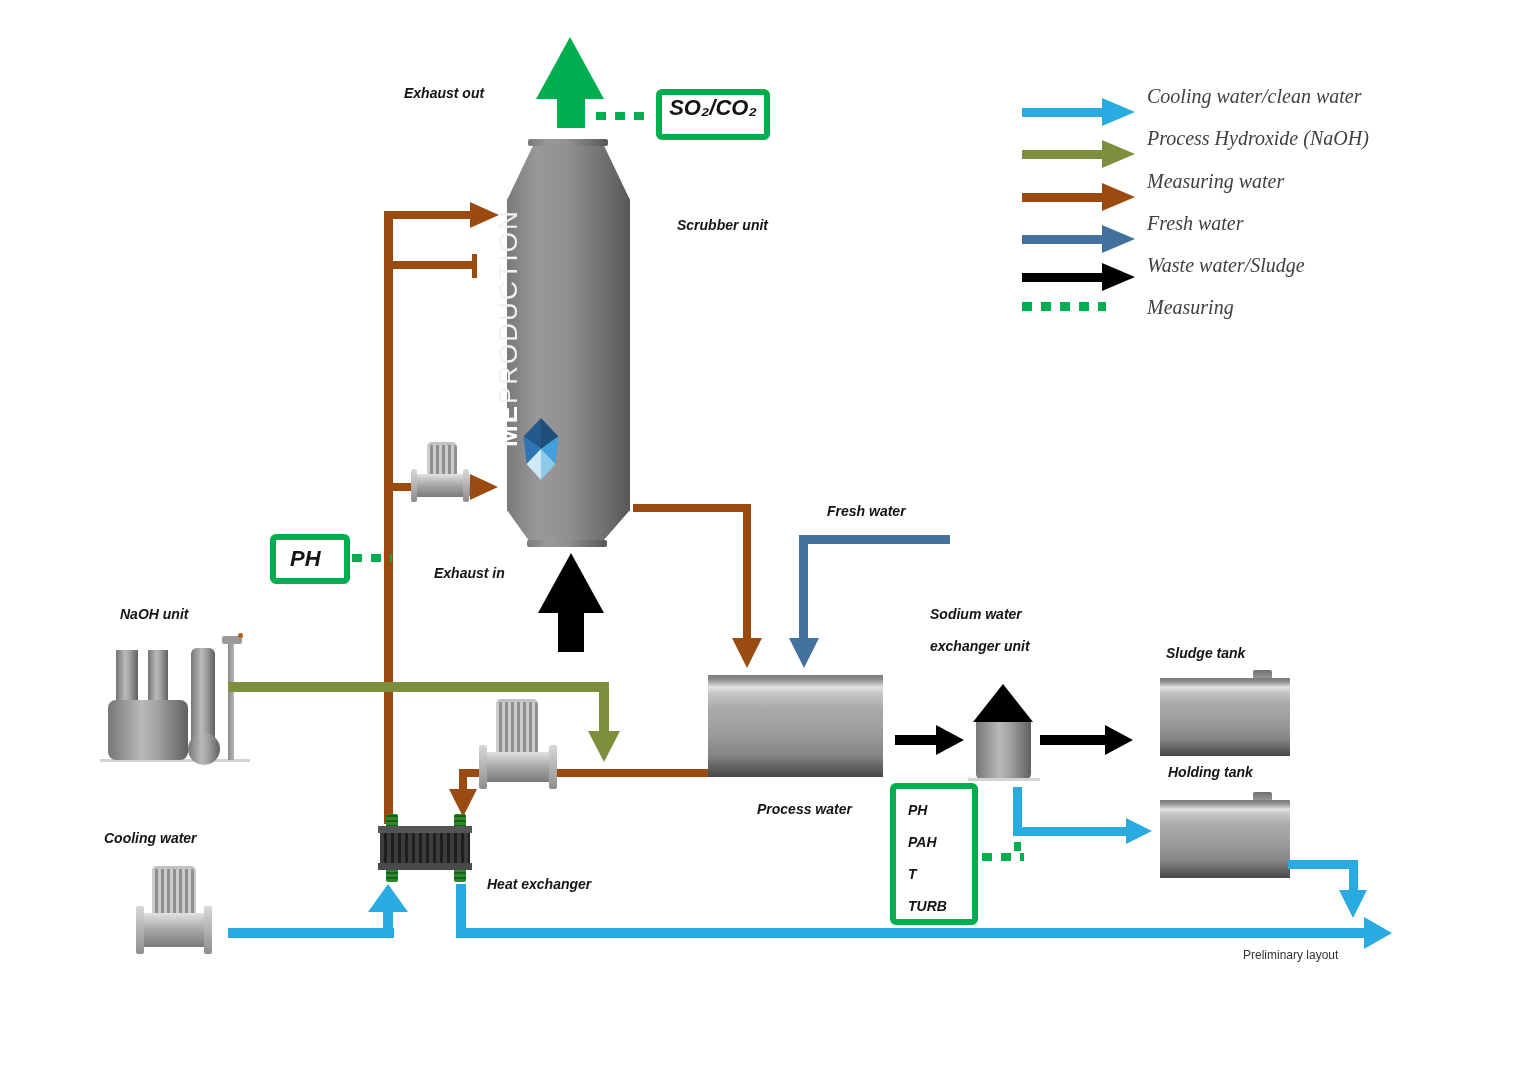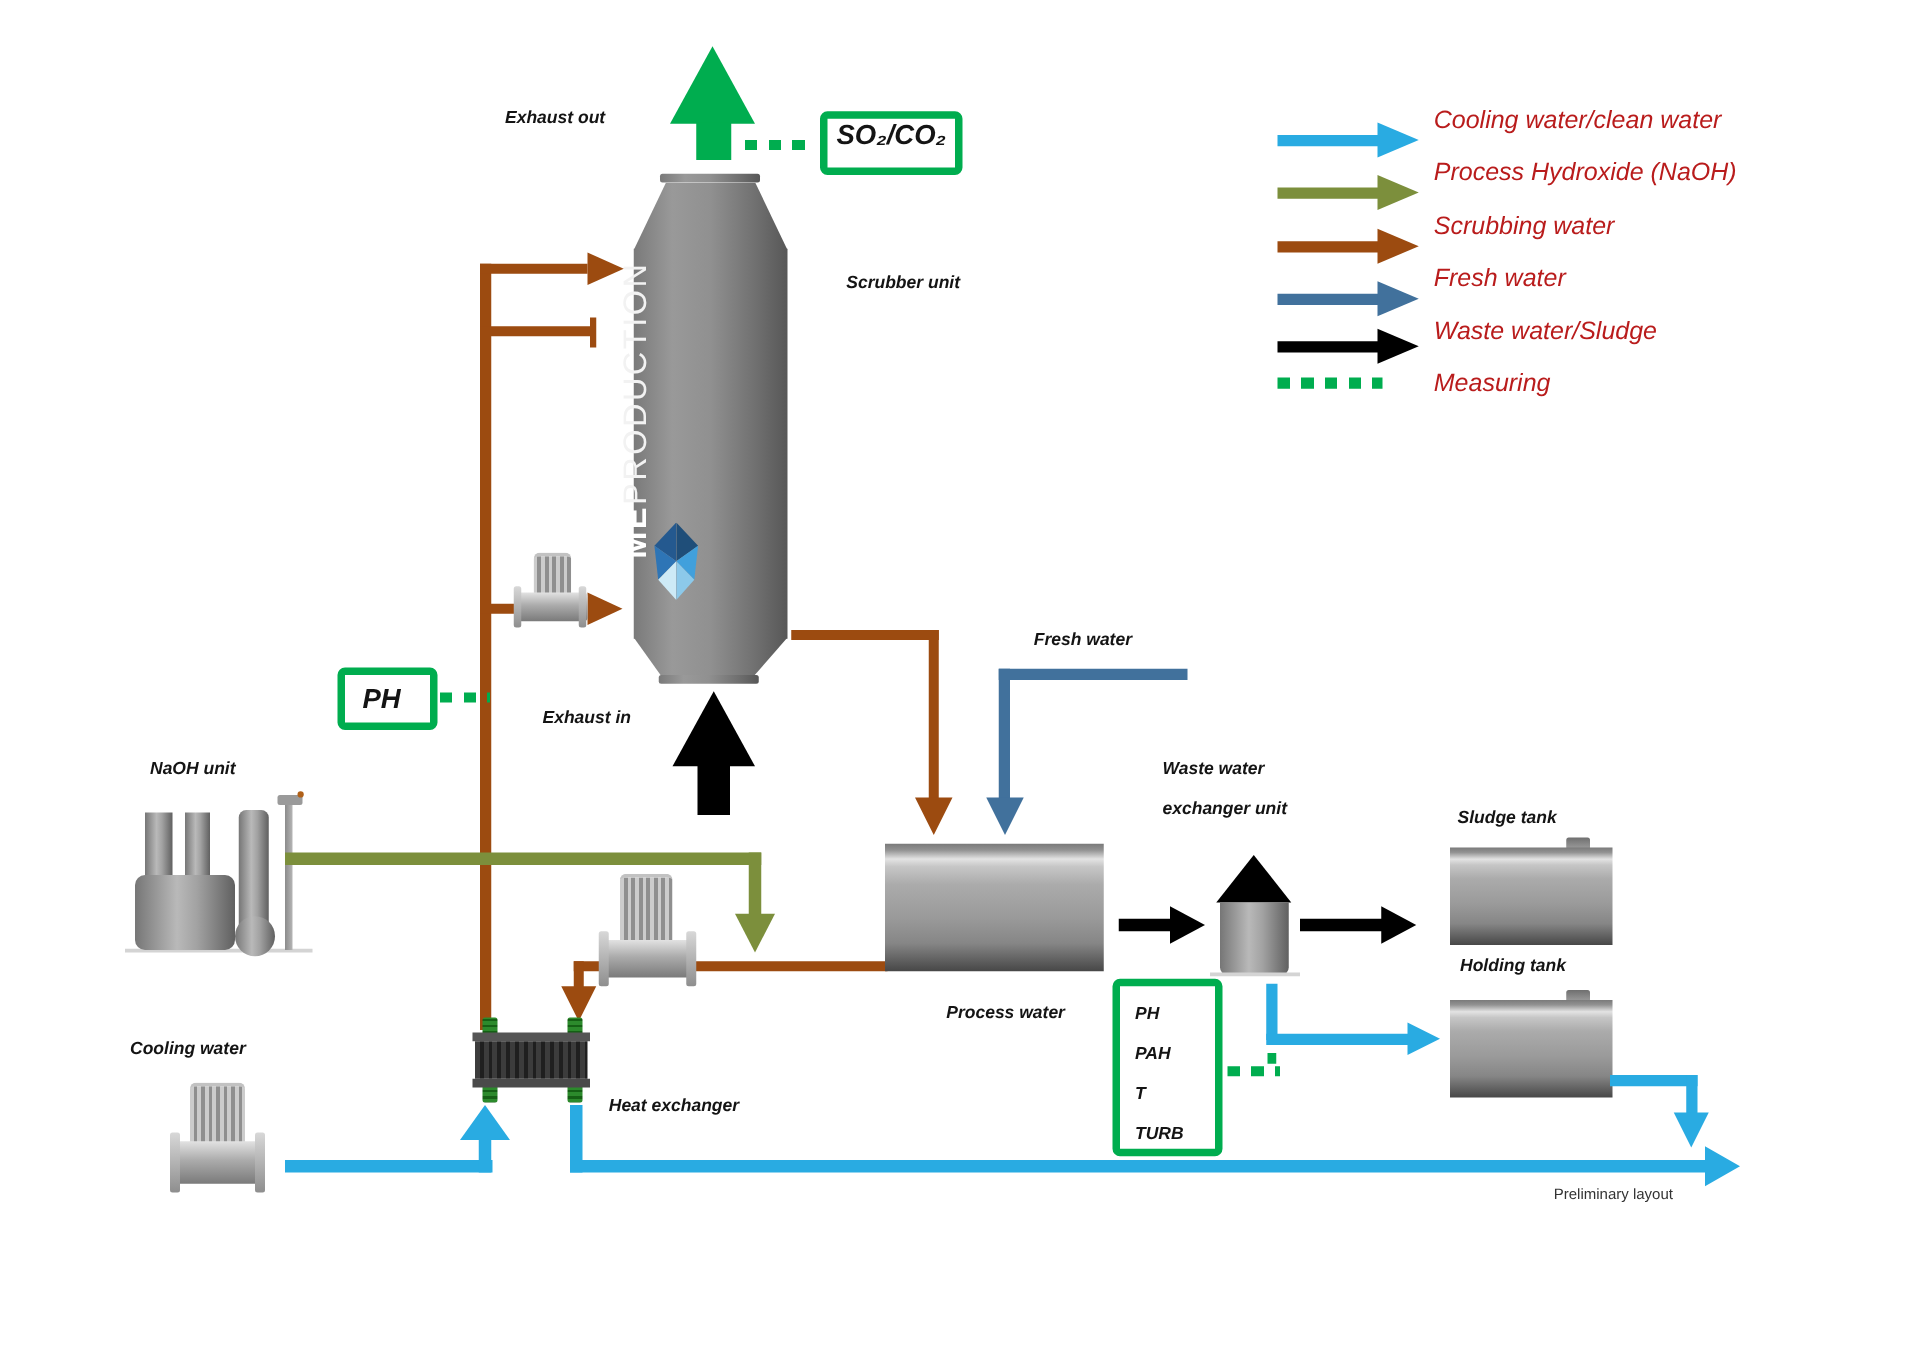--- a/index.html
+++ b/index.html
@@ -2,21 +2,21 @@
 <html style="--cooling_water: #29ABE2; --naoh: #7C8F3C; --scrubbing_water: #9C4B10; --fresh_water: #41719C; --waste_water: #000000; --measuring: #00AD4F;"><head>
 <meta charset="utf-8">
 <style>
   * { margin:0; padding:0; box-sizing:border-box; }
   html,body { background:#ffffff; }
   #canvas{
     position:relative; width:1536px; height:1086px; background:#fff;
     font-family:"Liberation Sans","DejaVu Sans",sans-serif; overflow:hidden;
   }
   .lbl{ position:absolute; font-style:italic; font-weight:700; font-size:14px; color:#141414; white-space:nowrap; }
-  .leg{ position:absolute; font-style:italic; font-weight:400; font-size:20px; color:#b91c1c; white-space:nowrap; }
+  .leg{ position:absolute; font-style:italic; font-weight:400; font-size:20px; color:#404040; white-space:nowrap;font-family:Liberation Serif, serif; }
   .hl,.vl{ position:absolute; }
   .tri{ position:absolute; width:0; height:0; }
   .gbox{ position:absolute; border:6px solid var(--measuring); border-radius:6px; background:#fff; }
   .dash-h{ position:absolute; background:repeating-linear-gradient(90deg,var(--measuring) 0 10px,transparent 10px 19px); }
   .dash-v{ position:absolute; background:repeating-linear-gradient(0deg,var(--measuring) 0 9px,transparent 9px 17px); }
   .pumpm{ position:absolute; background:repeating-linear-gradient(90deg,#cccccc 0 3px,#8f8f8f 3px 6px); border-radius:5px 5px 0 0; border-top:3px solid #c2c2c2; }
   .pumpp{ position:absolute; background:linear-gradient(#e2e2e2,#ababab 45%,#7a7a7a); border-radius:3px; }
   .flg{ position:absolute; background:linear-gradient(#d8d8d8,#8e8e8e); border-radius:2px; }
   .htank{ position:absolute; background:linear-gradient(180deg,#7a7a7a 0%,#929292 5%,#e3e3e3 12%,#c6c6c6 18%,#ababab 32%,#9a9a9a 58%,#868686 78%,#5e5e5e 92%,#474747 100%); }
   .nozzle{ position:absolute; background:linear-gradient(#6f6f6f,#a0a0a0); border-radius:2px 2px 0 0; }
@@ -29,21 +29,21 @@
   .vtext b{ font-weight:700; color:#ffffff; }
   .note{ position:absolute; font-size:12px; color:#333; white-space:nowrap; }
 </style>
 </head>
 <body>
 
 <div id="canvas">
 
   <div class="leg" style="left:1147px;top:85px">Cooling water/clean water</div>
   <div class="leg" style="left:1147px;top:127px">Process Hydroxide (NaOH)</div>
-  <div class="leg" style="left:1147px;top:170px">Scrubbing water</div>
+  <div class="leg" style="left:1147px;top:170px">Measuring water</div>
   <div class="leg" style="left:1147px;top:212px">Fresh water</div>
   <div class="leg" style="left:1147px;top:254px">Waste water/Sludge</div>
   <div class="leg" style="left:1147px;top:296px">Measuring</div>
 
   <div class="hl" style="left:1022px;top:108px;width:82px;height:9px;background:var(--cooling_water)"></div>
   <div class="tri" style="left:1102px;top:98px;border-top:14px solid transparent;border-bottom:14px solid transparent;border-left:33px solid var(--cooling_water)"></div>
 
   <div class="hl" style="left:1022px;top:150px;width:82px;height:9px;background:var(--naoh)"></div>
   <div class="tri" style="left:1102px;top:140px;border-top:14px solid transparent;border-bottom:14px solid transparent;border-left:33px solid var(--naoh)"></div>
 
@@ -134,21 +134,21 @@
   <div class="dash-h" style="left:352px;top:554px;width:40px;height:8px"></div>
 
   <div class="lbl" style="left:827px;top:503px">Fresh water</div>
   <div class="hl" style="left:799px;top:535px;width:151px;height:9px;background:var(--fresh_water)"></div>
   <div class="vl" style="left:799px;top:535px;width:9px;height:105px;background:var(--fresh_water)"></div>
   <div class="tri" style="left:789px;top:638px;border-left:15px solid transparent;border-right:15px solid transparent;border-top:30px solid var(--fresh_water)"></div>
 
   <div class="htank" style="left:708px;top:675px;width:175px;height:102px"></div>
   <div class="lbl" style="left:757px;top:801px">Process water</div>
 
-  <div class="lbl" style="left:930px;top:606px">Waste water</div>
+  <div class="lbl" style="left:930px;top:606px">Sodium water</div>
   <div class="lbl" style="left:930px;top:638px">exchanger unit</div>
   <div class="hl" style="left:895px;top:735px;width:42px;height:10px;background:var(--waste_water)"></div>
   <div class="tri" style="left:936px;top:725px;border-top:15px solid transparent;border-bottom:15px solid transparent;border-left:28px solid var(--waste_water)"></div>
   <div class="tri" style="left:973px;top:684px;border-left:30px solid transparent;border-right:30px solid transparent;border-bottom:38px solid var(--waste_water)"></div>
   <div class="cylv" style="left:976px;top:722px;width:55px;height:58px;border-radius:0 0 6px 6px"></div>
   <div class="hl" style="left:968px;top:778px;width:72px;height:3px;background:#d4d4d4"></div>
   <div class="hl" style="left:1040px;top:735px;width:66px;height:10px;background:var(--waste_water)"></div>
   <div class="tri" style="left:1105px;top:725px;border-top:15px solid transparent;border-bottom:15px solid transparent;border-left:28px solid var(--waste_water)"></div>
 
   <div class="vl" style="left:1013px;top:787px;width:9px;height:45px;background:var(--cooling_water)"></div>

